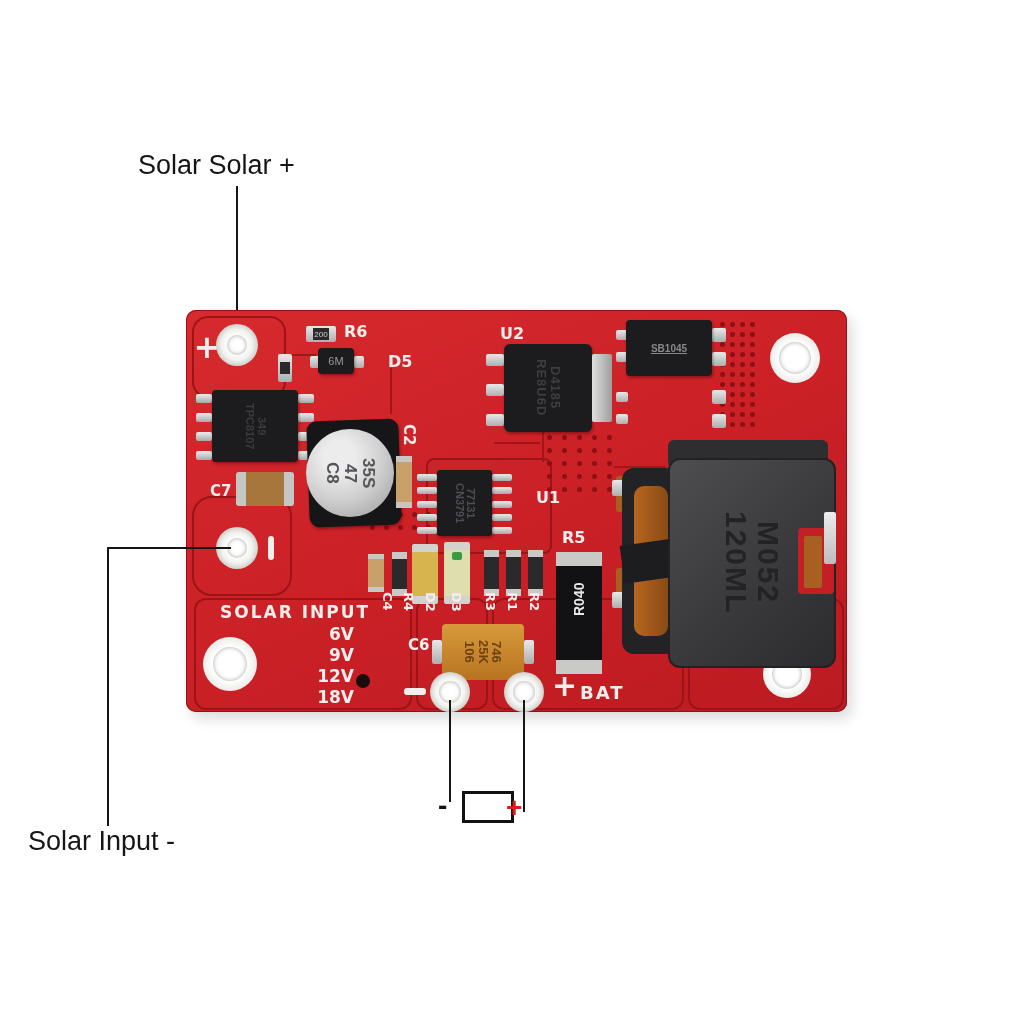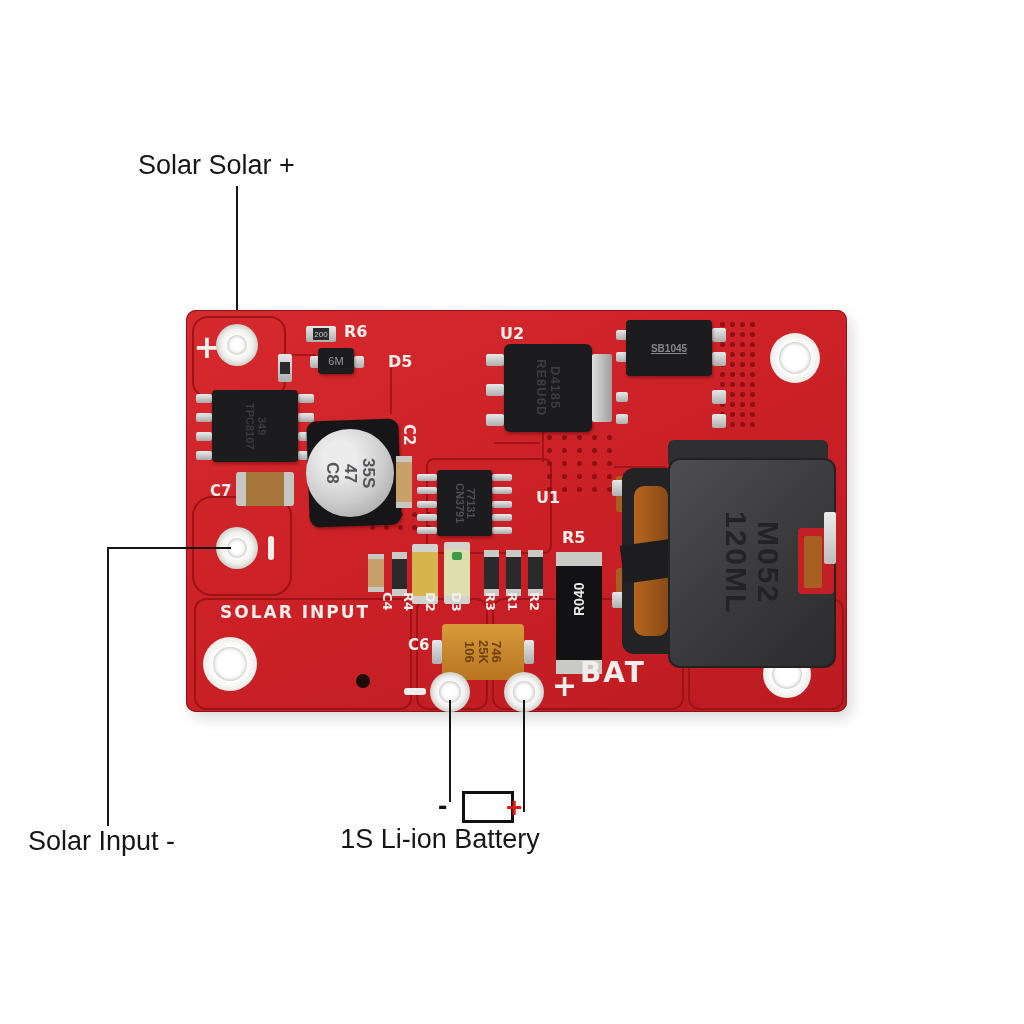--- a/index.html
+++ b/index.html
@@ -268,20 +268,26 @@
     <div class="abs silk vt" style="left:297px;top:282px;font-size:13px;">R3</div>
     <div class="abs silk vt" style="left:319px;top:282px;font-size:13px;">R1</div>
     <div class="abs silk vt" style="left:341px;top:282px;font-size:13px;">R2</div>
 
     <div class="abs padring" style="left:30px;top:217px;width:42px;height:42px;">
       <div class="abs hole" style="left:11px;top:11px;width:20px;height:20px;"></div>
     </div>
     <div class="abs" style="left:82px;top:226px;width:6px;height:24px;background:#f2eeec;border-radius:3px;"></div>
 
     <div class="abs silk" style="left:34px;top:292px;font-size:17px;letter-spacing:2px;">SOLAR INPUT</div>
+    <div class="abs silk" style="left:100px;top:314px;width:68px;text-align:right;font-size:17px;line-height:21px;">
+      <div>6V</div>
+      <div>9V</div>
+      <div>12V</div>
+      <div>18V</div>
+    </div>
     <div class="abs" style="left:170px;top:364px;width:14px;height:14px;border-radius:50%;background:#1c0c0c;"></div>
 
     <div class="abs mhole" style="left:17px;top:327px;width:54px;height:54px;">
       <div class="abs hole" style="left:10px;top:10px;width:34px;height:34px;"></div>
     </div>
 
     <div class="abs silk" style="left:222px;top:326px;font-size:15px;">C6</div>
     <div class="abs lead" style="left:246px;top:330px;width:10px;height:24px;"></div>
     <div class="abs lead" style="left:338px;top:330px;width:10px;height:24px;"></div>
     <div class="abs ctext" style="left:256px;top:314px;width:82px;height:56px;border-radius:4px;background:linear-gradient(180deg,#d89a3c,#b87420);">
@@ -293,21 +299,21 @@
     </div>
 
     <div class="abs" style="left:218px;top:378px;width:22px;height:7px;background:#f2eeec;border-radius:3px;"></div>
     <div class="abs padring" style="left:244px;top:362px;width:40px;height:40px;">
       <div class="abs hole" style="left:9px;top:9px;width:22px;height:22px;"></div>
     </div>
     <div class="abs padring" style="left:318px;top:362px;width:40px;height:40px;">
       <div class="abs hole" style="left:9px;top:9px;width:22px;height:22px;"></div>
     </div>
     <div class="abs silk" style="left:366px;top:358px;font-size:30px;">+</div>
-    <div class="abs silk" style="left:394px;top:346px;font-size:28px;letter-spacing:2px;">BAT</div>
+    <div class="abs silk" style="left:394px;top:372px;font-size:18px;letter-spacing:2px;">BAT</div>
 
     <div class="abs mhole" style="left:577px;top:340px;width:48px;height:48px;">
       <div class="abs hole" style="left:9px;top:9px;width:30px;height:30px;"></div>
     </div>
 
     <div class="abs" style="left:430px;top:166px;width:18px;height:36px;background:#a86022;border-radius:3px;"></div>
     <div class="abs" style="left:430px;top:258px;width:18px;height:36px;background:#a86022;border-radius:3px;"></div>
     <div class="abs lead" style="left:426px;top:170px;width:12px;height:16px;"></div>
     <div class="abs lead" style="left:426px;top:282px;width:12px;height:16px;"></div>
     <div class="abs" style="left:436px;top:158px;width:56px;height:186px;background:#232325;border-radius:12px;">
@@ -331,15 +337,14 @@
 
   <div class="abs ann-line" style="left:107px;top:547px;width:124px;height:2px;z-index:40;"></div>
   <div class="abs ann-line" style="left:107px;top:547px;width:2px;height:279px;z-index:40;"></div>
   <div class="abs note" style="left:28px;top:826px;">Solar Input -</div>
 
   <div class="abs ann-line" style="left:449px;top:700px;width:2px;height:102px;z-index:40;"></div>
   <div class="abs ann-line" style="left:523px;top:700px;width:2px;height:112px;z-index:40;"></div>
   <div class="abs batt-rect" style="left:462px;top:791px;width:46px;height:26px;z-index:41;"></div>
   <div class="abs batt-minus" style="left:438px;top:790px;z-index:42;">-</div>
   <div class="abs batt-plus" style="left:506px;top:792px;z-index:42;">+</div>
-  <div class="abs note" style="left:320px;top:824px;width:240px;text-align:center;">1S Li-ion Battery</div>
 
 </div>
 
 </body></html>

